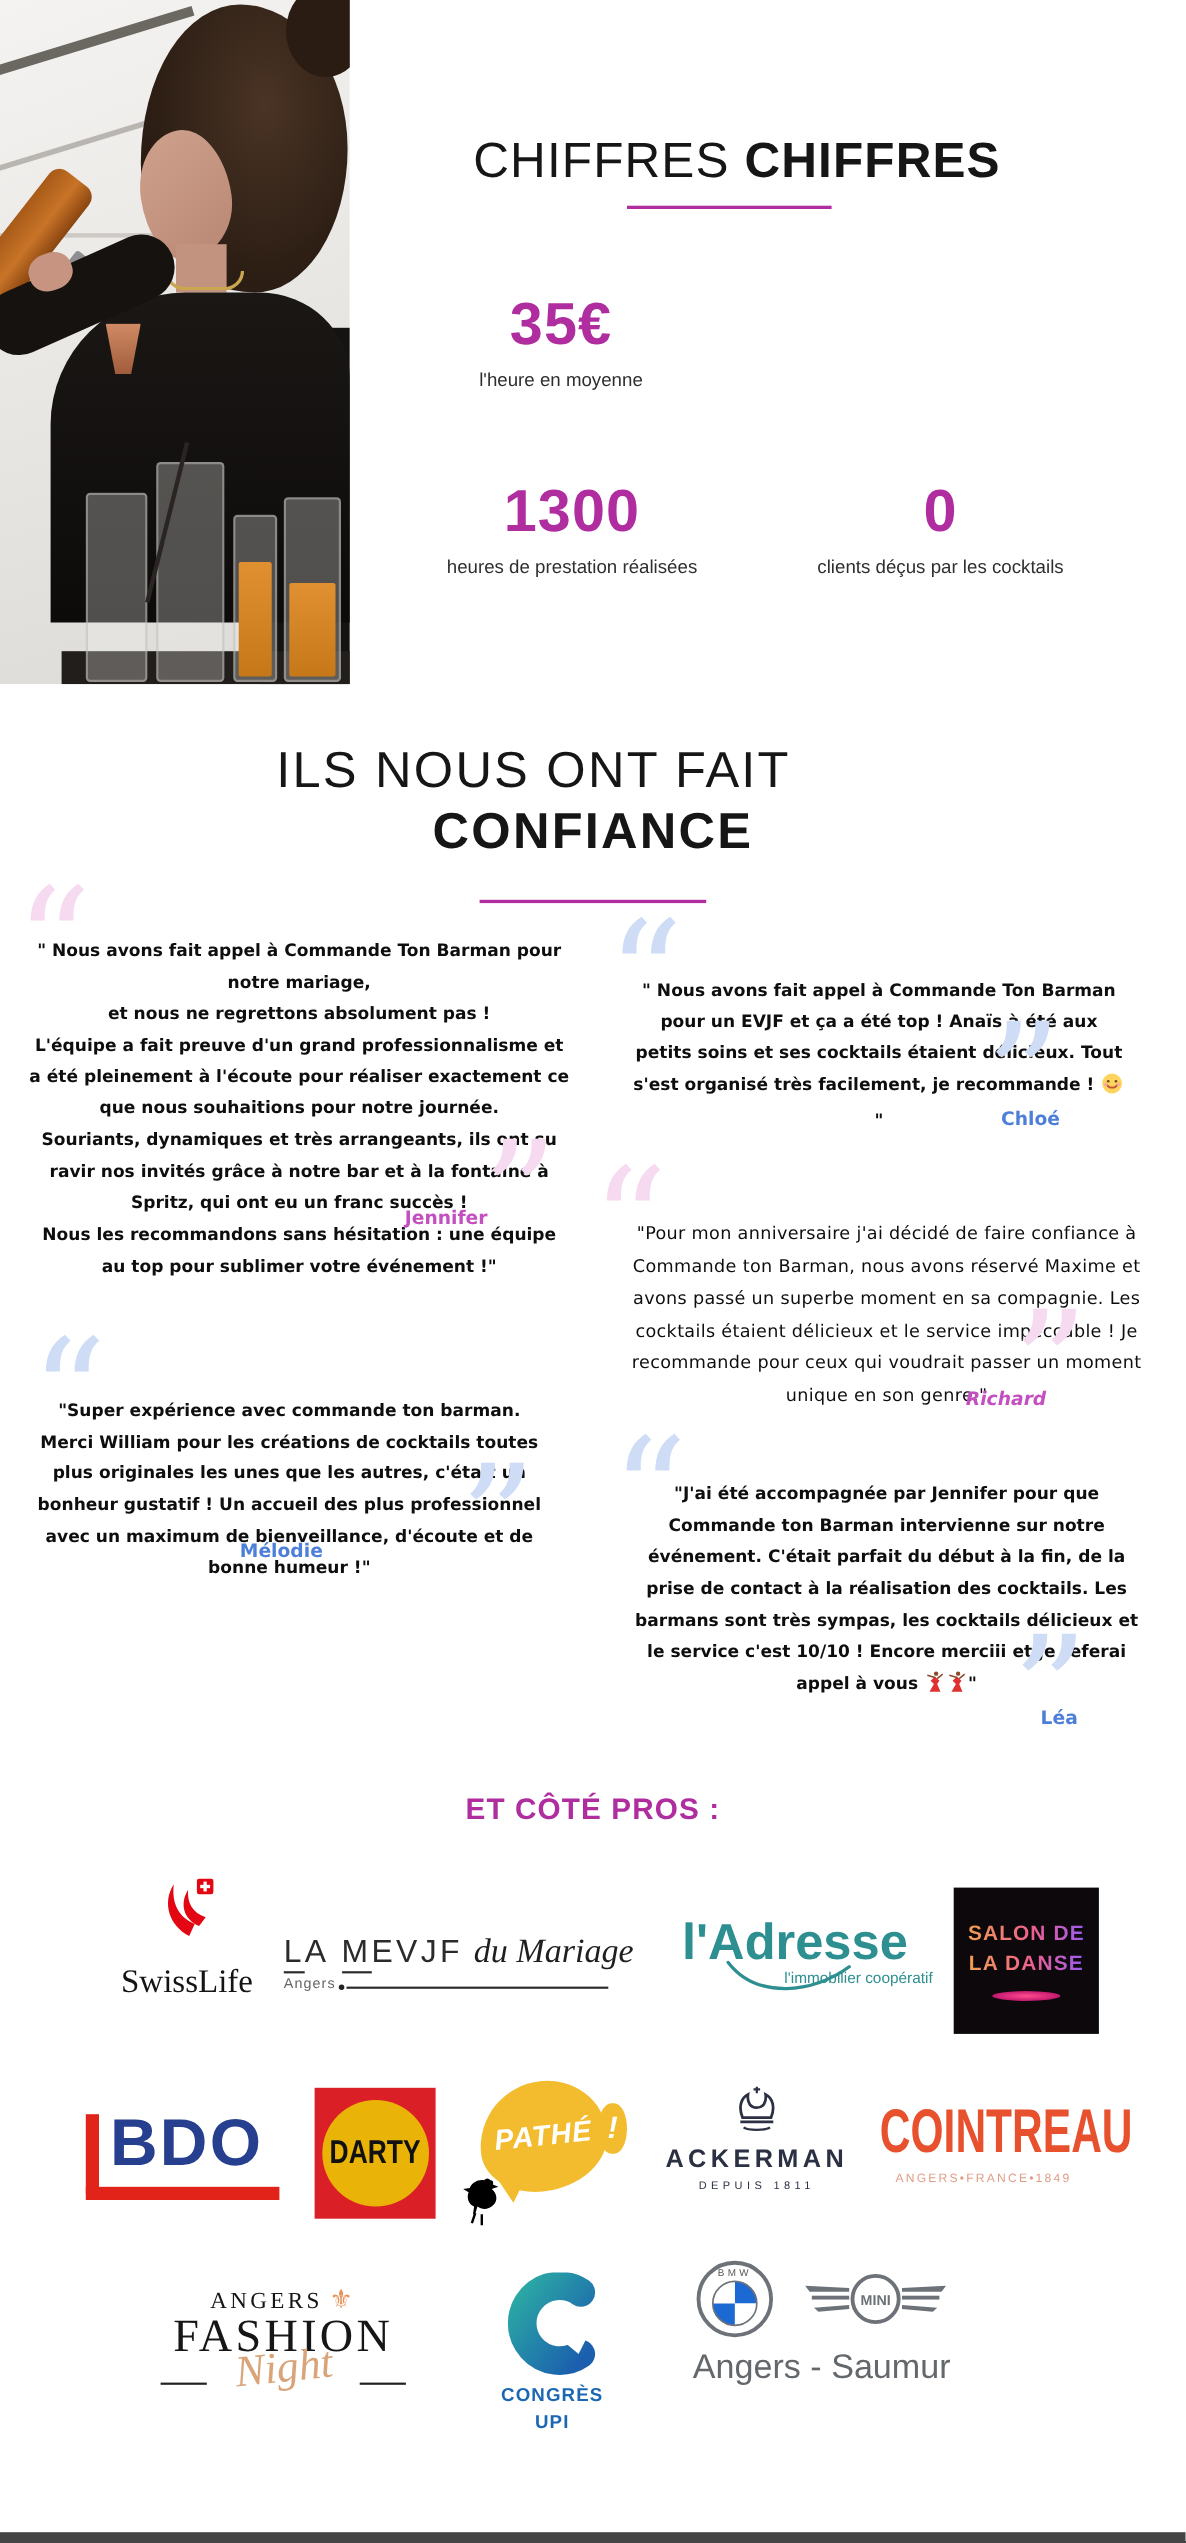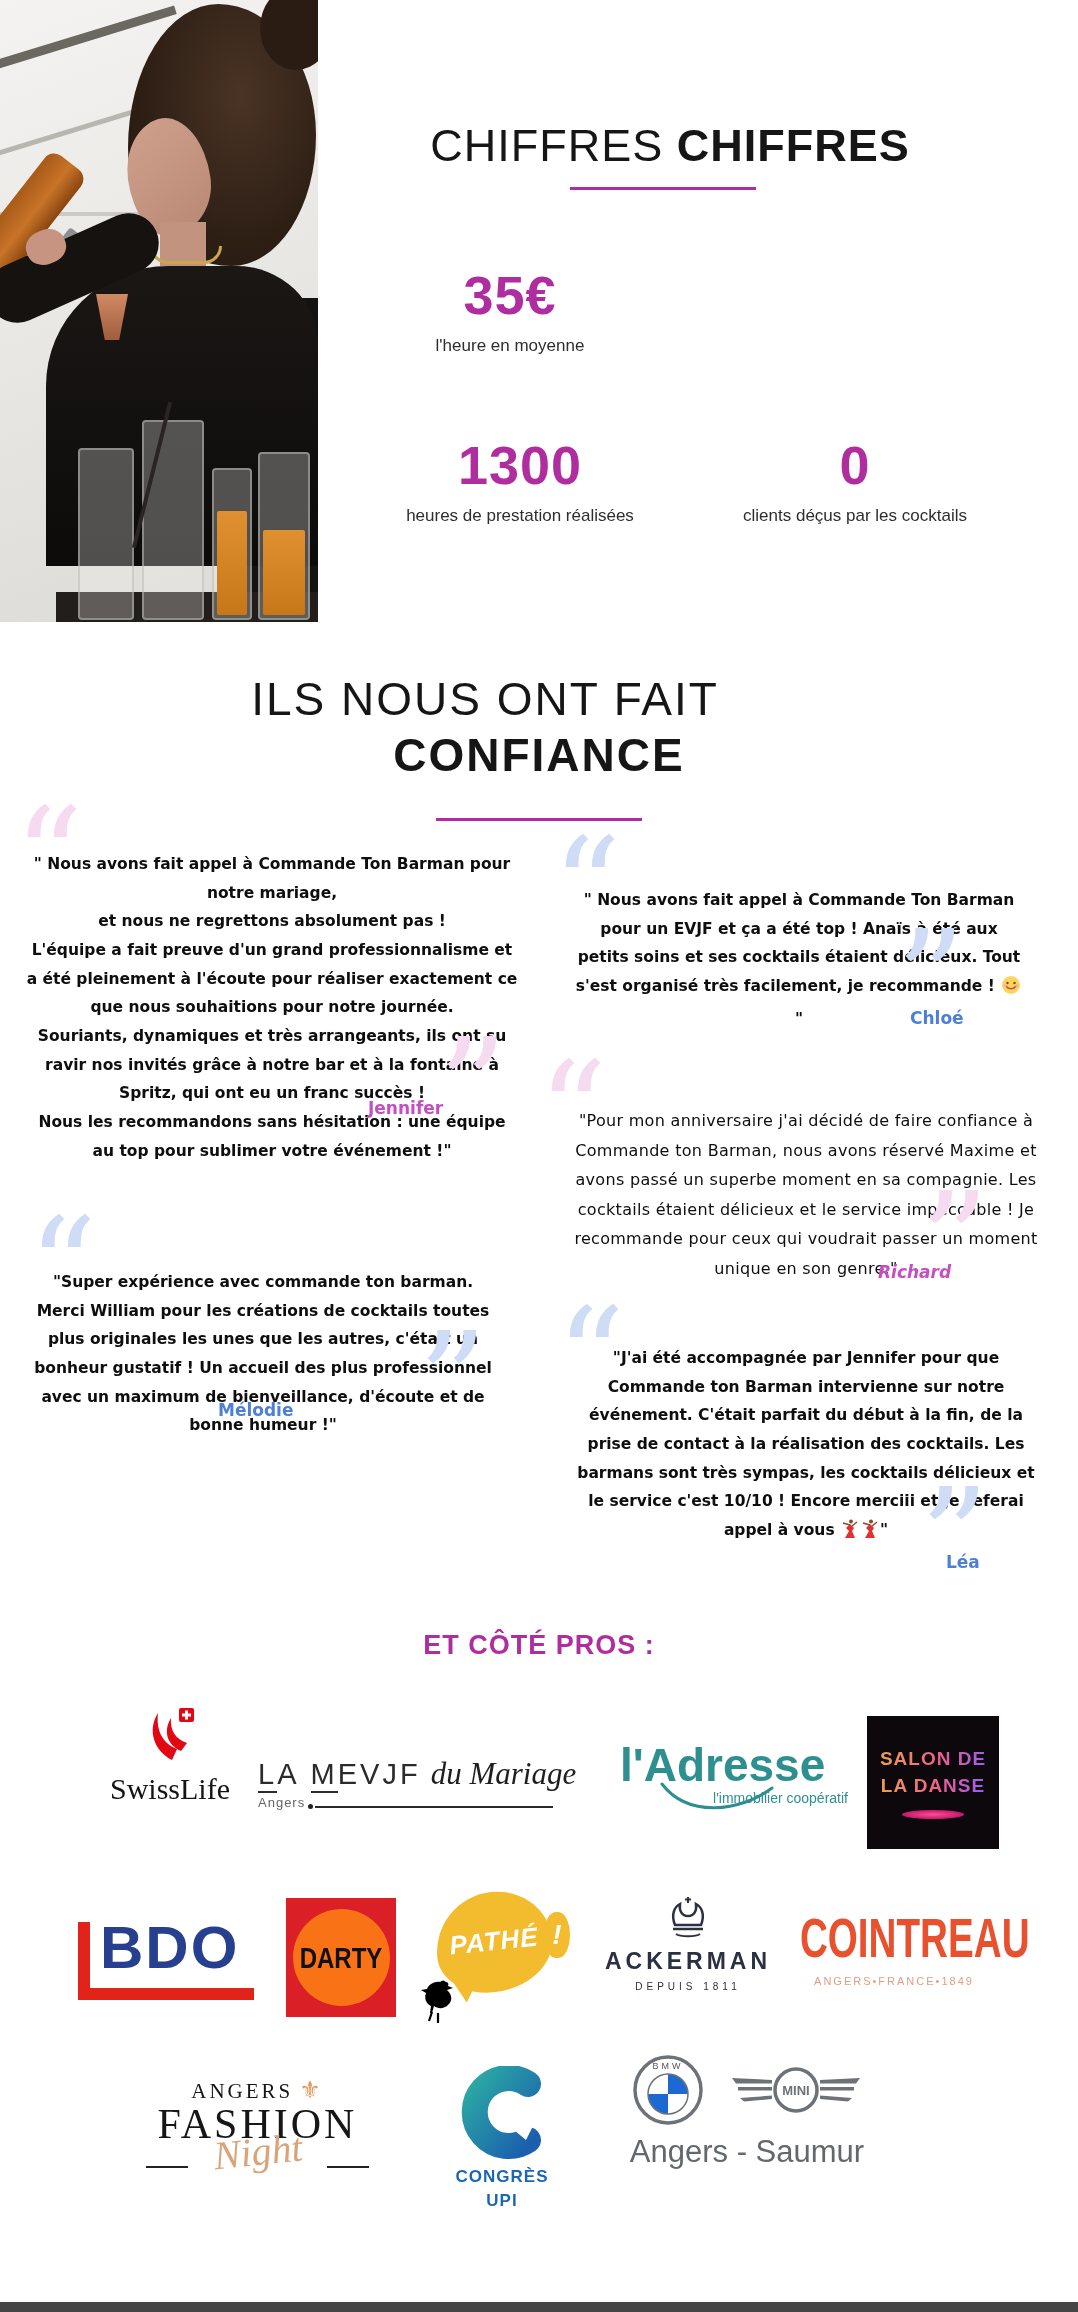--- a/index.html
+++ b/index.html
@@ -66,21 +66,21 @@
   .t-chloe{left:573px;top:886px;width:452px}
   .t-richard{left:553px;top:1106px;width:506px}
   .t-melodie{left:33px;top:1268px;width:460px}
   .t-lea{left:570px;top:1344px;width:472px}
   .emoji{display:inline-block;vertical-align:-4px;margin:0 1px}
 
   
   .pros-title{left:0;top:1630px;width:1078px;text-align:center;font-size:27px;font-weight:800;letter-spacing:1px;color:#b02da0}
 
   .swisslife{left:95px;top:1704px;width:150px;text-align:center}
-  .sl-name{font-family:"Liberation Serif",serif;font-size:30px;color:#141414;margin-top:2px}
+  .sl-name{font-family:"Liberation Serif",serif;font-size:30px;color:#141414;margin-top:14px}
 
   .maison{left:258px;top:1756px;width:330px;color:#2b2b2b}
   .maison-line{display:flex;align-items:baseline;gap:10px;white-space:nowrap}
   .maison-caps{font-size:29px;letter-spacing:3px;font-weight:400}
   .cap-u{border-bottom:2px solid #2b2b2b;padding-bottom:1px}
   .maison-script{font-family:"Liberation Serif",serif;font-style:italic;font-size:31px;color:#1f1f1f}
   .maison-city-row{display:flex;align-items:center;margin-top:3px}
   .maison-city{font-size:13px;color:#666;letter-spacing:1px}
   .maison-dot{width:5px;height:5px;background:#222;border-radius:50%;margin:8px 0 0 3px}
   .maison-rule{height:2px;background:#2b2b2b;margin:8px 0 0 2px;width:238px}
@@ -93,21 +93,21 @@
   .salon{left:867px;top:1716px;width:132px;height:133px;background:#0c080b;display:flex;flex-direction:column;align-items:center;justify-content:center}
   .salon-line{font-size:19px;font-weight:700;letter-spacing:1px;line-height:1.4;background:linear-gradient(90deg,#f0a050,#ef5f8e 55%,#9a5cf0);-webkit-background-clip:text;background-clip:text;color:transparent}
   .salon-oval{width:62px;height:9px;border-radius:50%;background:radial-gradient(ellipse,#ff4d8f 0%,#c2186e 70%,rgba(194,24,110,0) 100%);margin-top:10px}
 
   .bdo{left:78px;top:1916px;width:178px;height:88px}
   .bdo-bar-v{position:absolute;left:0;top:6px;width:12px;height:72px;background:#e2231a}
   .bdo-bar-h{position:absolute;left:0;top:72px;width:176px;height:12px;background:#e2231a}
   .bdo-name{position:absolute;left:22px;top:2px;font-size:60px;font-weight:800;color:#26408f;letter-spacing:2px;line-height:1}
 
   .darty{left:286px;top:1898px;width:110px;height:119px;background:#da1f26;display:flex;align-items:center;justify-content:center}
-  .darty-circle{width:97px;height:97px;background:#f97316;border-radius:50%;display:flex;align-items:center;justify-content:center}
+  .darty-circle{width:97px;height:97px;background:#eab308;border-radius:50%;display:flex;align-items:center;justify-content:center}
   .darty-name{font-size:24px;font-weight:900;color:#111;transform:scaleY(1.25)}
 
   .pathe{left:420px;top:1892px;width:152px;height:138px}
   .pathe-blob{position:absolute;left:16px;top:0;width:116px;height:100px;background:#f3bc2e;border-radius:52% 48% 55% 45%/60% 52% 48% 40%;transform:rotate(-6deg)}
   .pathe-name{position:absolute;left:16px;top:34px;width:116px;text-align:center;font-size:26px;font-weight:900;font-style:italic;color:#fff;transform:rotate(-6deg);letter-spacing:1px}
   .pathe-exc{position:absolute;right:2px;top:20px;width:26px;height:46px;background:#f3bc2e;border-radius:45%/50%;color:#fff;font-weight:900;font-style:italic;font-size:28px;display:flex;align-items:center;justify-content:center}
   .pathe-tail{position:absolute;left:32px;top:92px;width:0;height:0;border-left:16px solid transparent;border-right:6px solid transparent;border-top:18px solid #f3bc2e;transform:rotate(8deg)}
   .pathe-rooster{position:absolute;left:0;top:88px}
 
   .ackerman{left:598px;top:1896px;width:180px;text-align:center;color:#2b3143}

